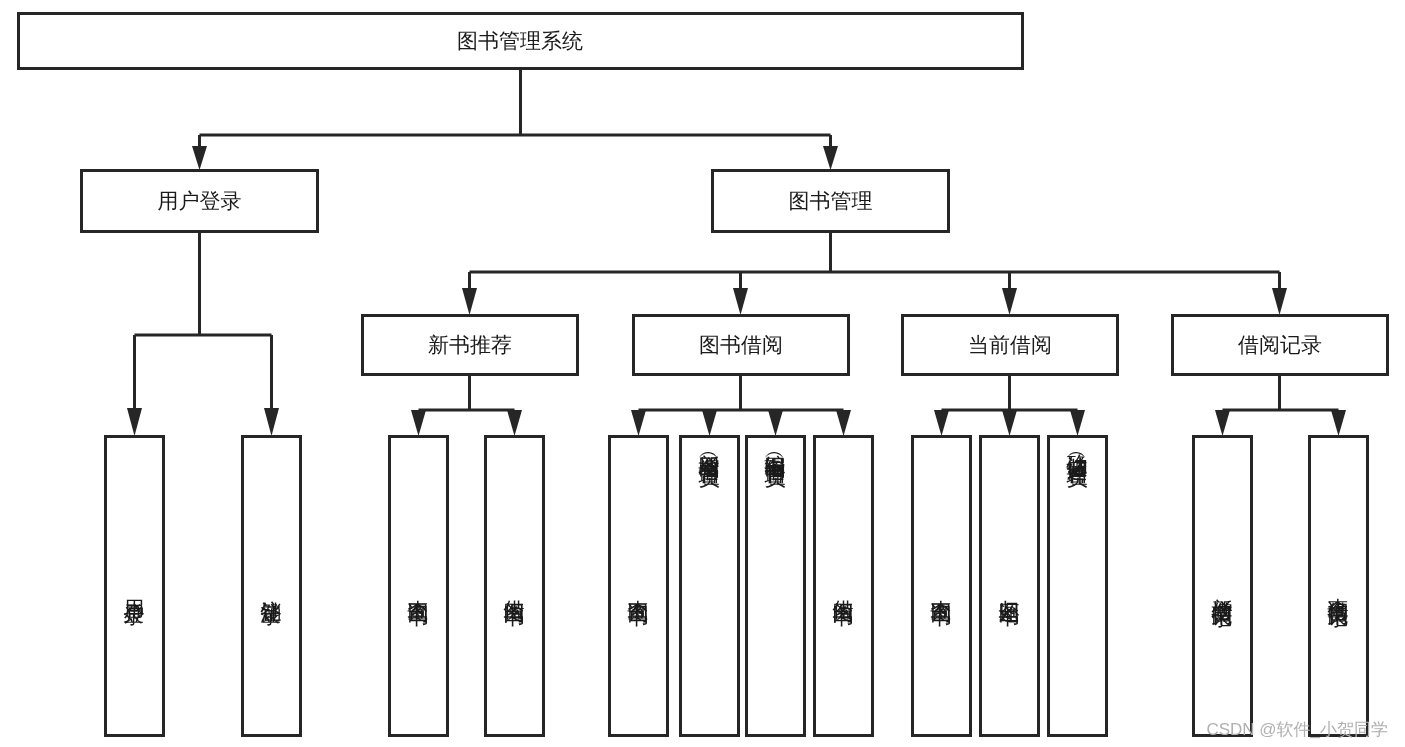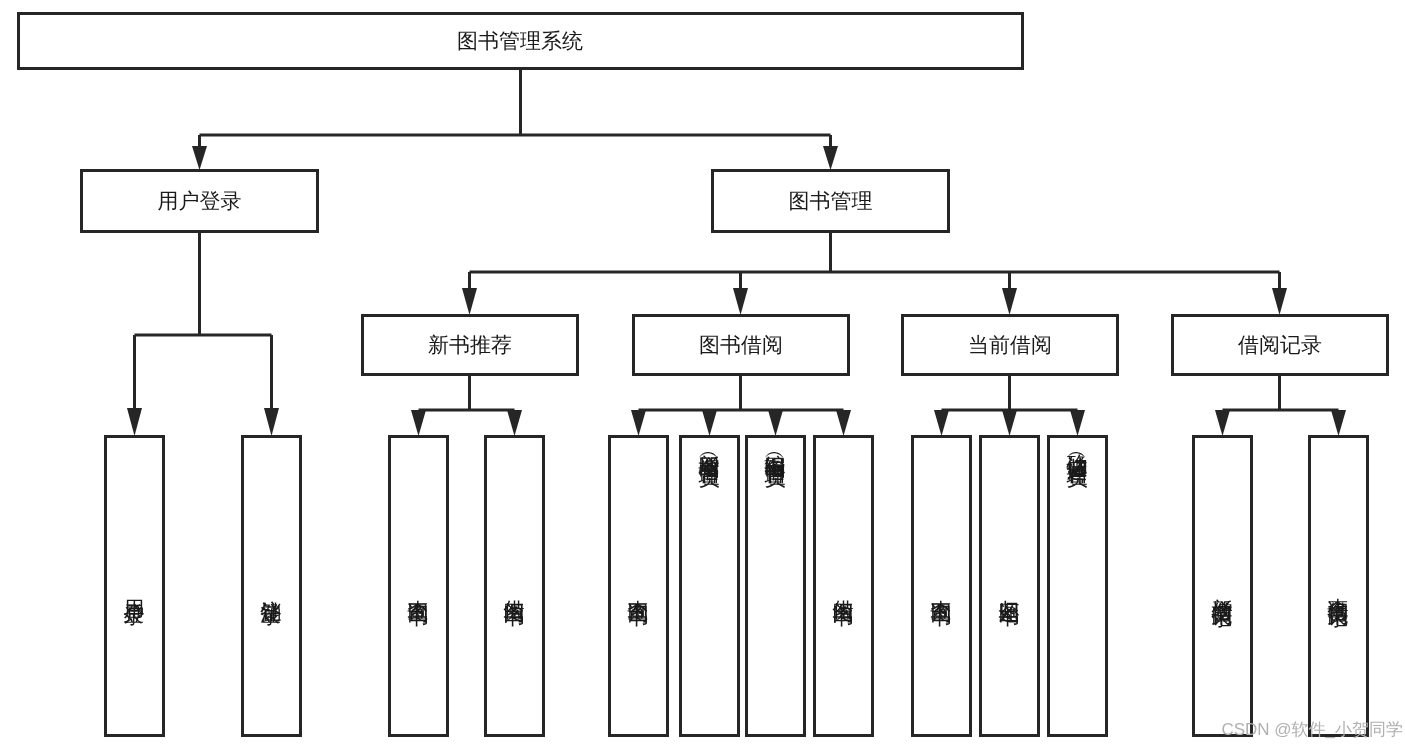--- a/index.html
+++ b/index.html
@@ -28,21 +28,21 @@
     font-family:"Liberation Sans","DejaVu Sans",sans-serif;
     font-size:21px;
     line-height:1.05;
     color:#1a1a1a;
     letter-spacing:2px;
     white-space:nowrap;
     text-align:center;
   }
   .watermark{
     position:absolute;
-    right:10px;bottom:6px;
+    right:25px;bottom:6px;
     font-family:"Liberation Sans","DejaVu Sans",sans-serif;
     font-size:17px;
     color:#b0b0b0;
     white-space:nowrap;
   }
 </style>
 </head>
 <body>
 
 <div id="canvas">

